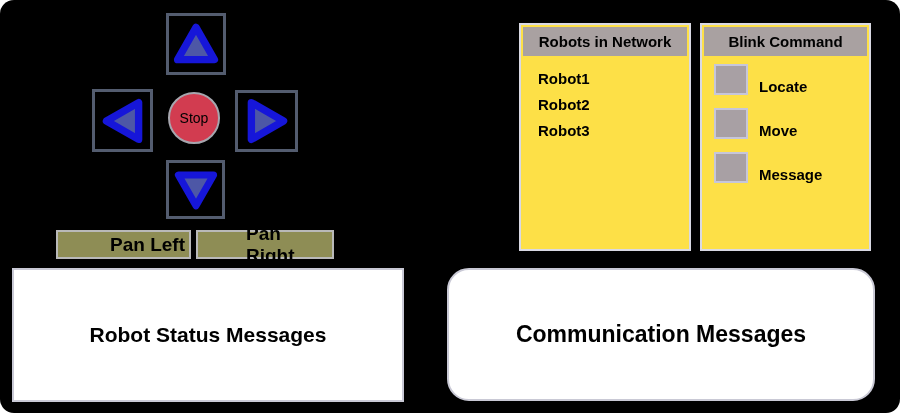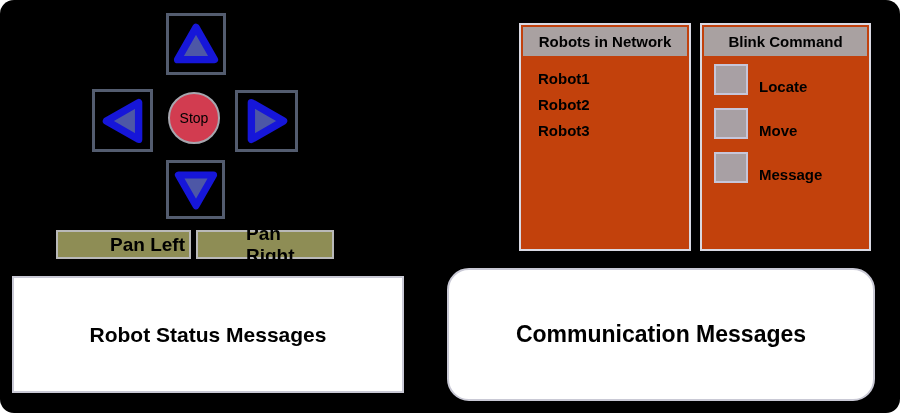--- a/index.html
+++ b/index.html
@@ -57,21 +57,21 @@
     cursor:pointer;
     padding-left:48px;
   }
   .pan-left  { left:56px;  width:135px; }
   .pan-right { left:196px; width:138px;align-items:center; }
 
   
   .panel {
     position:absolute; top:23px; height:228px;
     box-sizing:border-box;
-    background:#c2410c;
+    background:#fde047;
     border:2px solid #d9d9e3;
   }
   .panel-robots { left:519px; width:172px; }
   .panel-send   { left:700px; width:171px; }
   .panel-header {
     margin:2px; height:29px;
     background:#a9a1a1;
     display:flex; align-items:center; justify-content:center;
     font-weight:bold; font-size:15px; color:#000;
   }
@@ -98,21 +98,21 @@
 
   
   .msg-panel {
     position:absolute;
     box-sizing:border-box;
     background:#ffffff;
     border:2px solid #c9c9d5;
     display:flex; align-items:center; justify-content:center;
     font-weight:bold; color:#000;
   }
-  .status-panel { left:12px;  top:276px; width:392px; height:117px; font-size:21px; }
+  .status-panel { left:12px;  top:268px; width:392px; height:134px; font-size:21px; }
   .comm-panel   { left:447px; top:268px; width:428px; height:133px; font-size:23px;border-radius:22px; }
 </style>
 </head>
 <body>
 
 <div class="app">
 
   <div class="sq-btn btn-up">
     <svg class="arrow-svg" width="48" height="46" viewBox="0 0 100 100">
       <polygon points="50,14 90,84 10,84" fill="#4d57a6" stroke="#1616d9" stroke-width="16" stroke-linejoin="round"></polygon>

